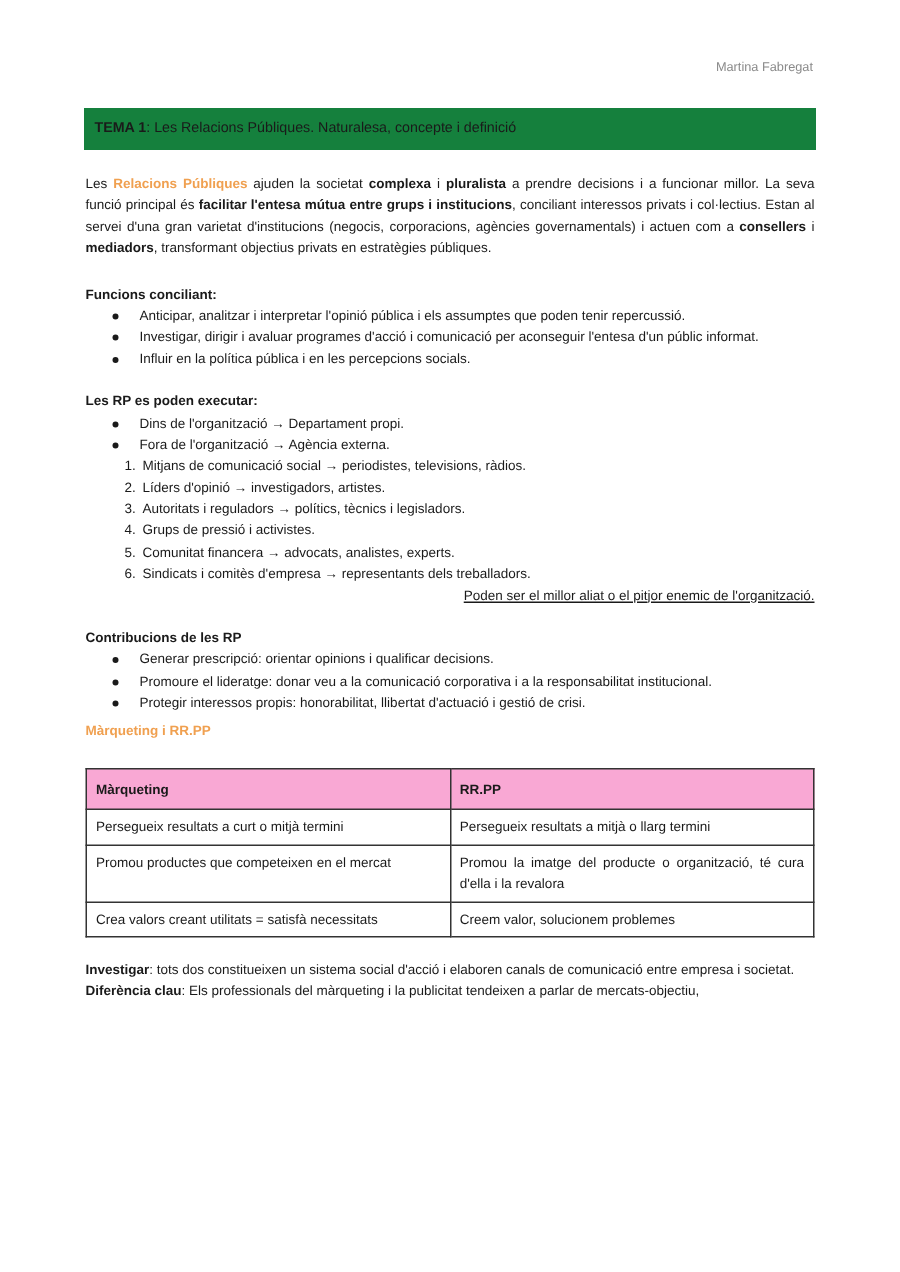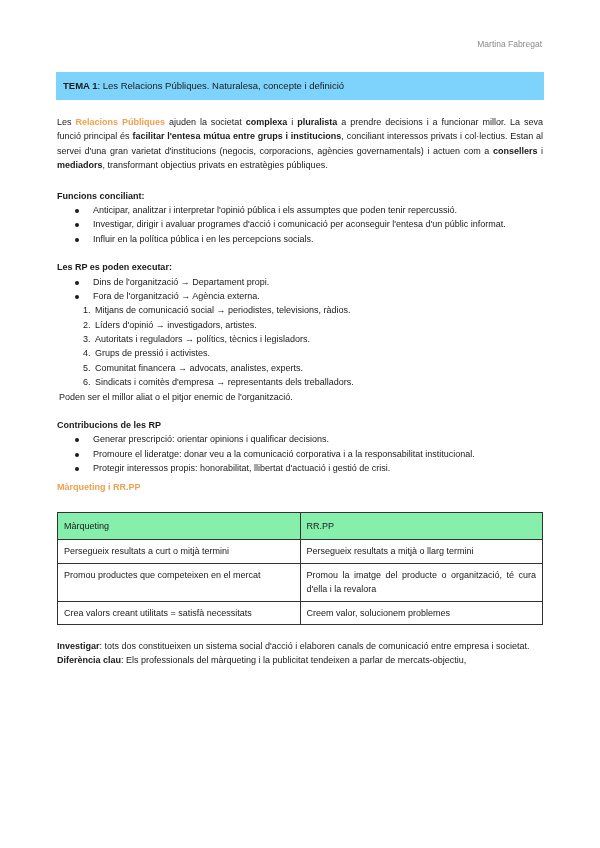--- a/index.html
+++ b/index.html
@@ -7,48 +7,48 @@
       width: 600px; height: 848px; position: relative; overflow: hidden;
       font-family: "Liberation Sans", sans-serif; color: #1a1a1a;
       font-size: 9px; line-height: 1.6;
     }
     .author {
       position: absolute; top: 38px; right: 58px;
       color: #8a8a8a; font-size: 8.5px; margin-left: 28px;
     }
     .title-band {
       position: absolute; left: 56px; top: 72px; width: 488px; height: 28px;
-      background: #7dd3fc; display: flex; align-items: center;
+      background: #15803d; display: flex; align-items: center;
       padding-left: 7px; box-sizing: border-box;
       font-size: 9.5px;
     }
     .title-band b { font-weight: bold; }
     .content { position: absolute; left: 57px; top: 115px; width: 486px; }
     p { margin: 0; }
     .just { text-align: justify; }
     .orange { color: #f0a050; font-weight: bold; }
     .section-title { font-weight: bold; margin-top: 14px; }
     ul, ol { margin: 0; padding-left: 36px; }
     ul li { list-style: none; position: relative; }
     ul li::before {
       content: ""; position: absolute; left: -18px; top: 6px;
       width: 4px; height: 4px; border-radius: 50%; background: #1a1a1a;
     }
     ol li { padding-left: 2px; }
-    .underline { margin-left: 2px; }
+    .underline { text-decoration: underline; margin-left: 12px; text-align: right; }
     .orange-title { color: #f0a050; font-weight: bold; margin-top: 14px; }
     table {
       border-collapse: collapse; width: 486px; margin-top: 18px;
       font-size: 9px;
     }
     th, td {
       border: 1px solid #333; text-align: left; vertical-align: top;
       padding: 4px 6px; width: 50%; line-height: 1.6;
     }
-    th { background: #86efac; font-weight: normal; padding: 6px; }
+    th { background: #f9a8d4; font-weight: bold; padding: 6px; }
     .after-table { margin-top: 14px; }
   </style>
 </head>
 <body>
 
 <div class="author">Martina Fabregat</div>
 
 <div class="title-band">
   <span><b>TEMA 1</b><b style="font-weight:normal">: Les Relacions Públiques. Naturalesa, concepte i definició</b></span>
 </div>

